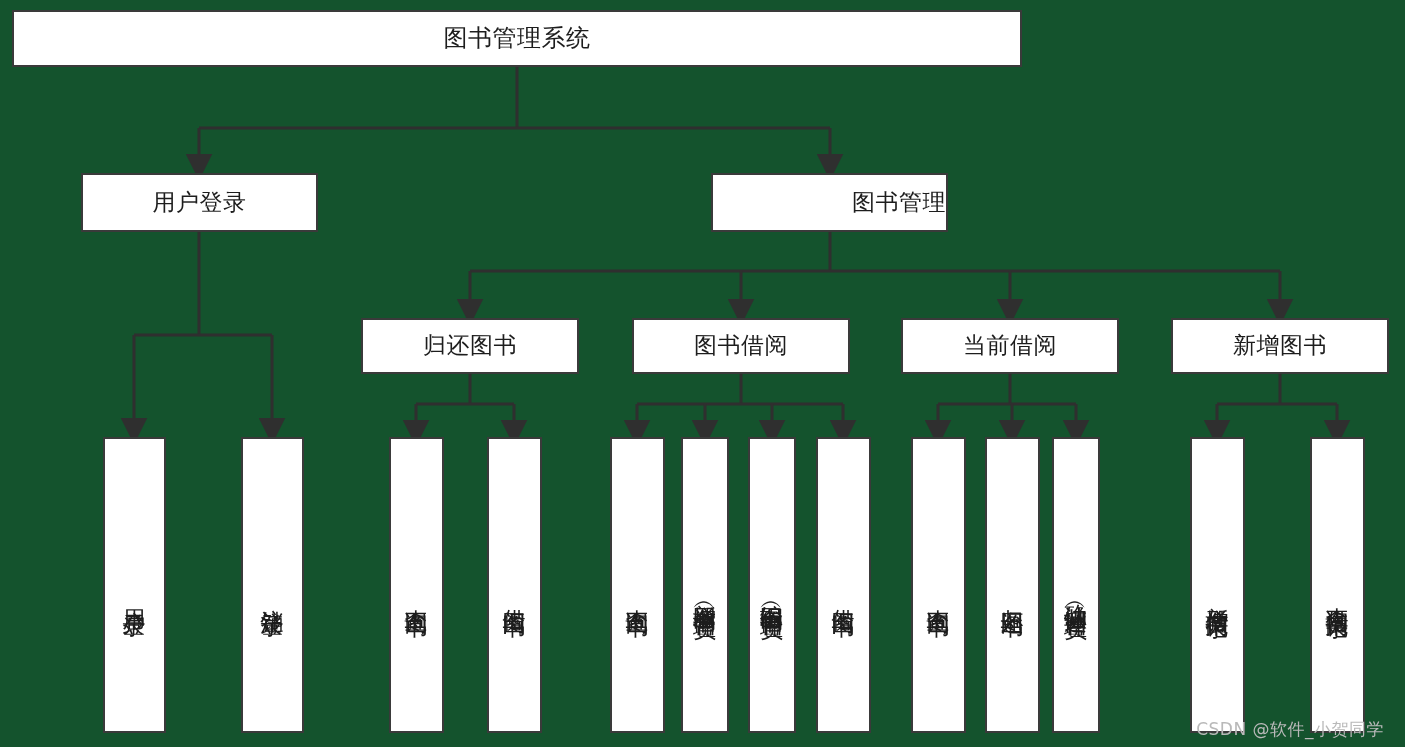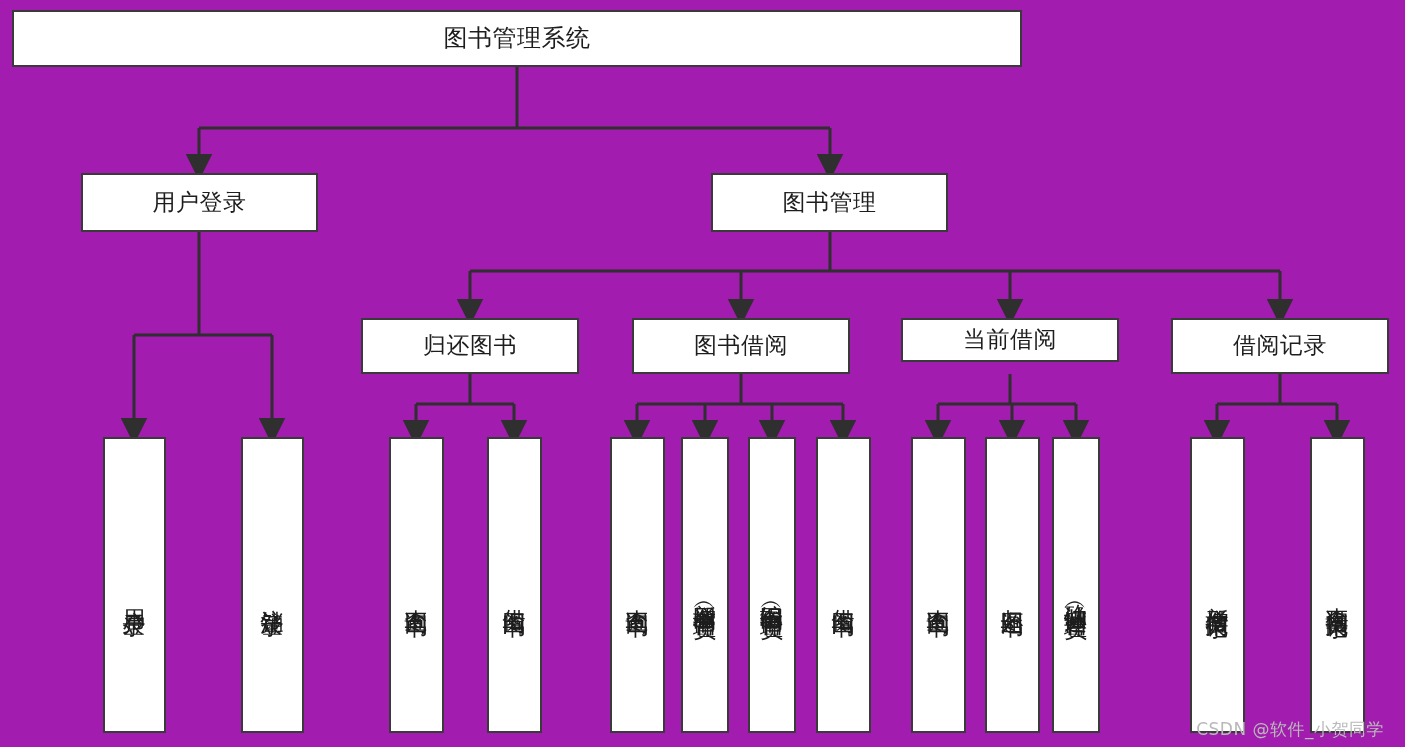--- a/index.html
+++ b/index.html
@@ -8,21 +8,21 @@
     padding: 0;
     background: #ffffff;
   }
   body {
     font-family: "DejaVu Sans", "Liberation Sans", sans-serif;
   }
   #diagram-root {
     position: relative;
     width: 1405px;
     height: 747px;
-    background: #a21caf;
+    background: #14532d;
     overflow: hidden;
   }
   svg.connectors {
     position: absolute;
     left: 0;
     top: 0;
     width: 1405px;
     height: 747px;
     pointer-events: none;
   }
@@ -133,35 +133,35 @@
     </g>
   </svg>
 
   <div class="node horiz title" id="node-title" style="left: 12px; top: 10px; width: 1010px; height: 57px;">
     <span class="label">图书管理系统</span>
   </div>
 
   <div class="node horiz" id="node-l2-0" style="left: 81px; top: 173px; width: 237px; height: 59px;">
     <span class="label">用户登录</span>
   </div>
-  <div class="node horiz" id="node-l2-1" style="left: 711px; top: 173px; width: 237px; height: 59px;">
+  <div class="node horiz" id="node-l2-1" style="left: 711px; top: 173px; width: 237px; height: 59px; justify-content: flex-end;">
     <span class="label">图书管理</span>
   </div>
 
   <div class="node horiz" id="node-l3-0" style="left: 361px; top: 318px; width: 218px; height: 56px;">
     <span class="label">归还图书</span>
   </div>
   <div class="node horiz" id="node-l3-1" style="left: 632px; top: 318px; width: 218px; height: 56px;">
     <span class="label">图书借阅</span>
   </div>
-  <div class="node horiz" id="node-l3-2" style="left: 901px; top: 318px; width: 218px; height: 44px;">
+  <div class="node horiz" id="node-l3-2" style="left: 901px; top: 318px; width: 218px; height: 56px;">
     <span class="label">当前借阅</span>
   </div>
   <div class="node horiz" id="node-l3-3" style="left: 1171px; top: 318px; width: 218px; height: 56px;">
-    <span class="label">借阅记录</span>
+    <span class="label">新增图书</span>
   </div>
 
   <div class="node vert" id="node-leaf-0" style="left: 103px; top: 437px; width: 63px; height: 296px;">
     <span class="label" style="margin-top: 144px;">用户登录</span>
   </div>
   <div class="node vert" id="node-leaf-1" style="left: 241px; top: 437px; width: 63px; height: 296px;">
     <span class="label" style="margin-top: 144px;">注销登录</span>
   </div>
   <div class="node vert" id="node-leaf-2" style="left: 389px; top: 437px; width: 55px; height: 296px;">
     <span class="label" style="margin-top: 144px;">查询图书</span>

